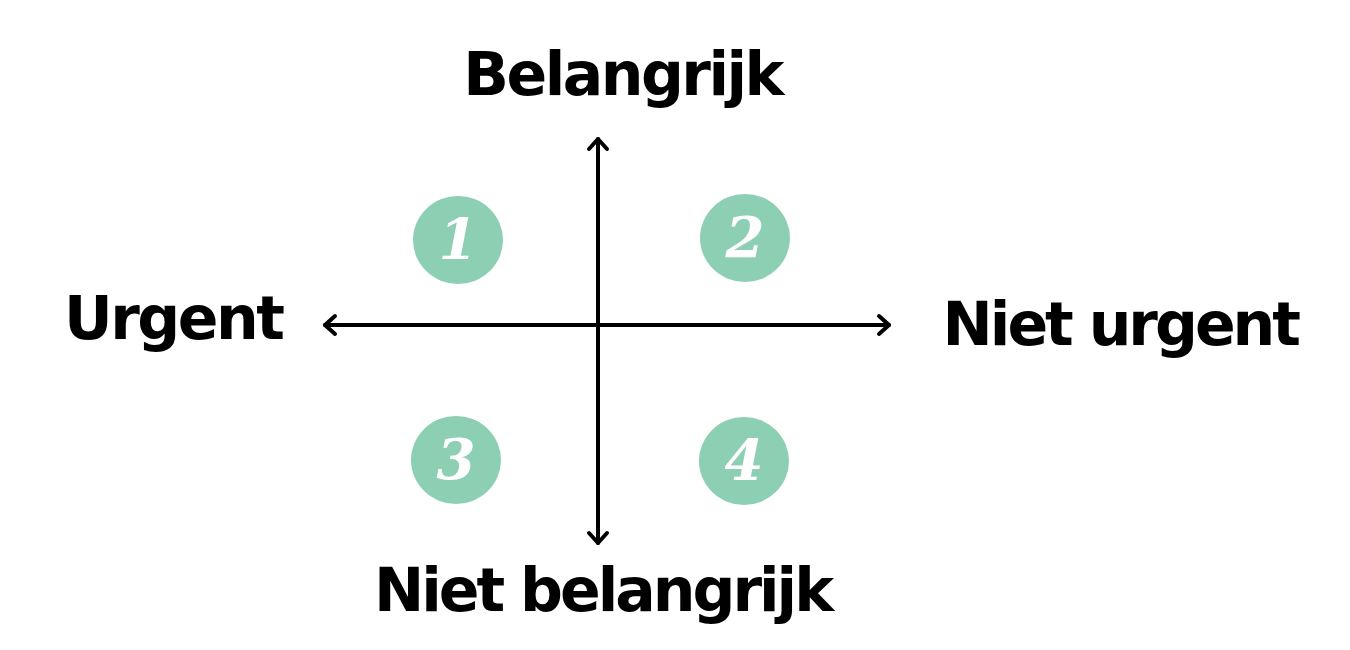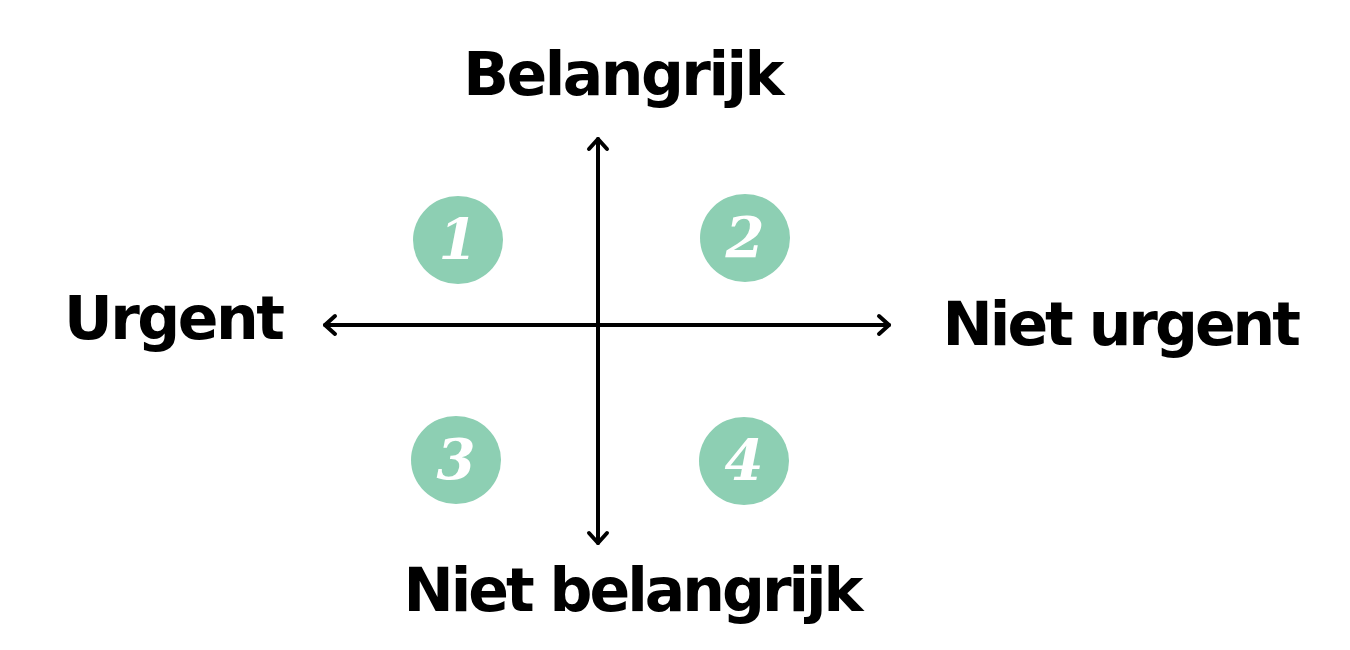--- a/index.html
+++ b/index.html
@@ -39,25 +39,24 @@
     }
     #label-right {
       left: 936px;
       top: 294px;
       font-size: 60px;
       width: 362px;
       text-align: right;
       letter-spacing: -3px;
     }
     #label-bottom {
-      left: 394px;
+      left: 374px;
       top: 560px;
       font-size: 60px;
       width: 476px;
-      text-align: center;
       letter-spacing: -3px;
     }
     #axes-svg {
       position: absolute;
       left: 0;
       top: 0;
       width: 1350px;
       height: 650px;
     }
     .quad-badge {

